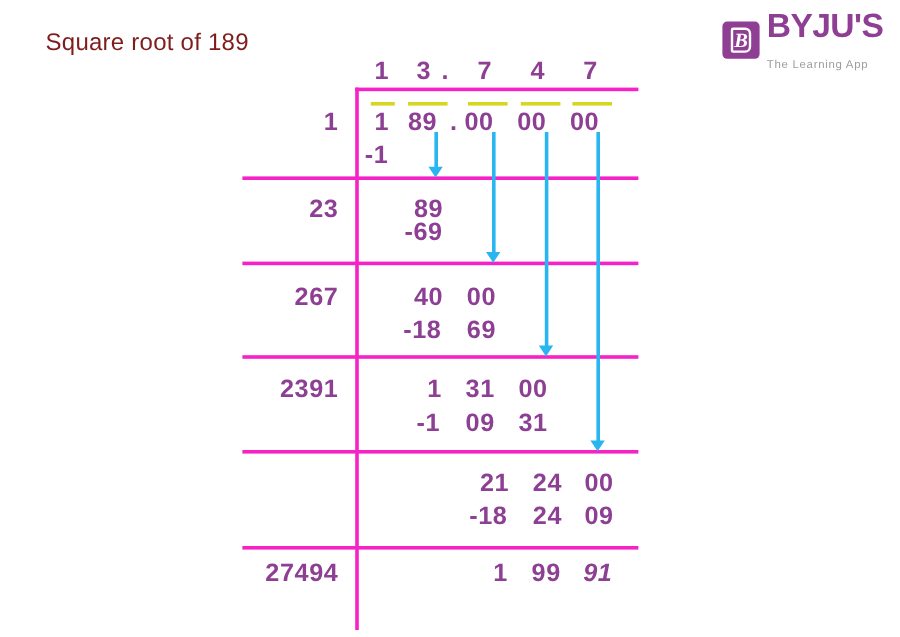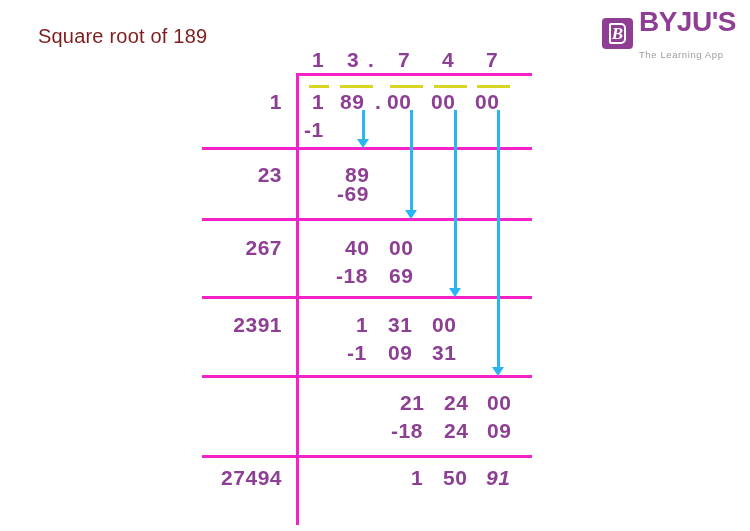--- a/index.html
+++ b/index.html
@@ -203,21 +203,21 @@
   <div class="num" style="left:432px; top:341px;">31</div>
 
   <div class="num" style="left:400px; top:391px;">21</div>
   <div class="num" style="left:444px; top:391px;">24</div>
   <div class="num" style="left:487px; top:391px;">00</div>
   <div class="num" style="left:391px; top:419px;">-18</div>
   <div class="num" style="left:444px; top:419px;">24</div>
   <div class="num" style="left:487px; top:419px;">09</div>
 
   <div class="num" style="left:411px; top:466px;">1</div>
-  <div class="num" style="left:443px; top:466px;">50</div>
+  <div class="num" style="left:443px; top:466px;">99</div>
   <div class="num" style="left:486px; top:466px;font-style:italic;">91</div>
 
   <div class="arrow" style="left:362px; top:110px; height:30px;"></div>
   <div class="arrowhead" style="left:357px; top:139px;"></div>
 
   <div class="arrow" style="left:410px; top:110px; height:101px;"></div>
   <div class="arrowhead" style="left:405px; top:210px;"></div>
 
   <div class="arrow" style="left:454px; top:110px; height:179px;"></div>
   <div class="arrowhead" style="left:449px; top:288px;"></div>

